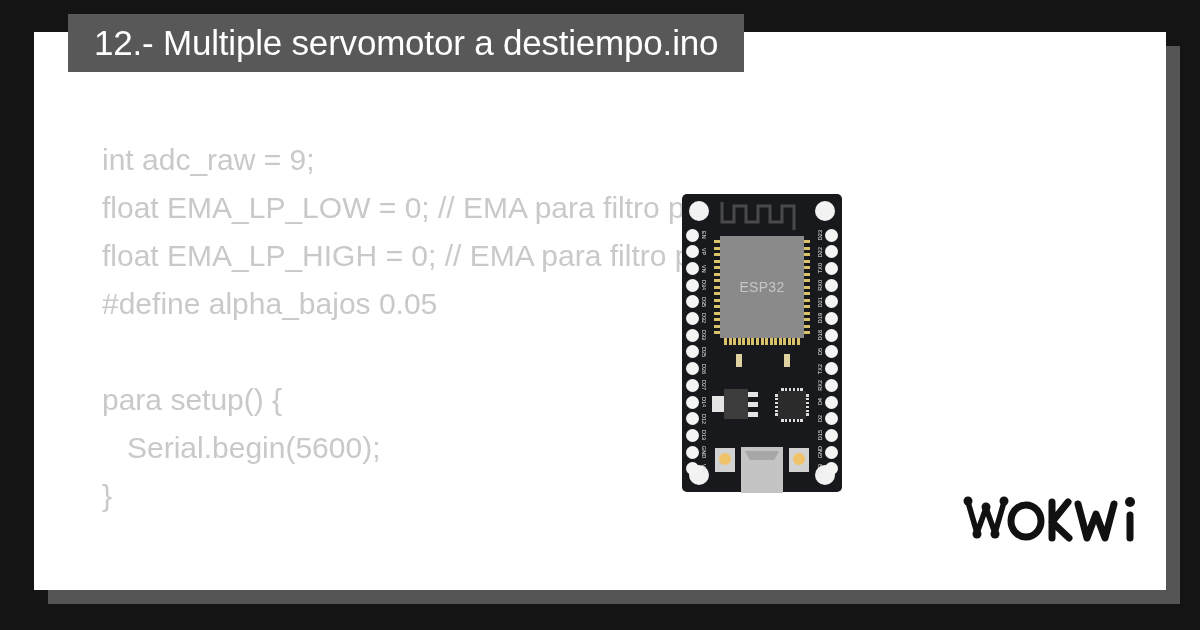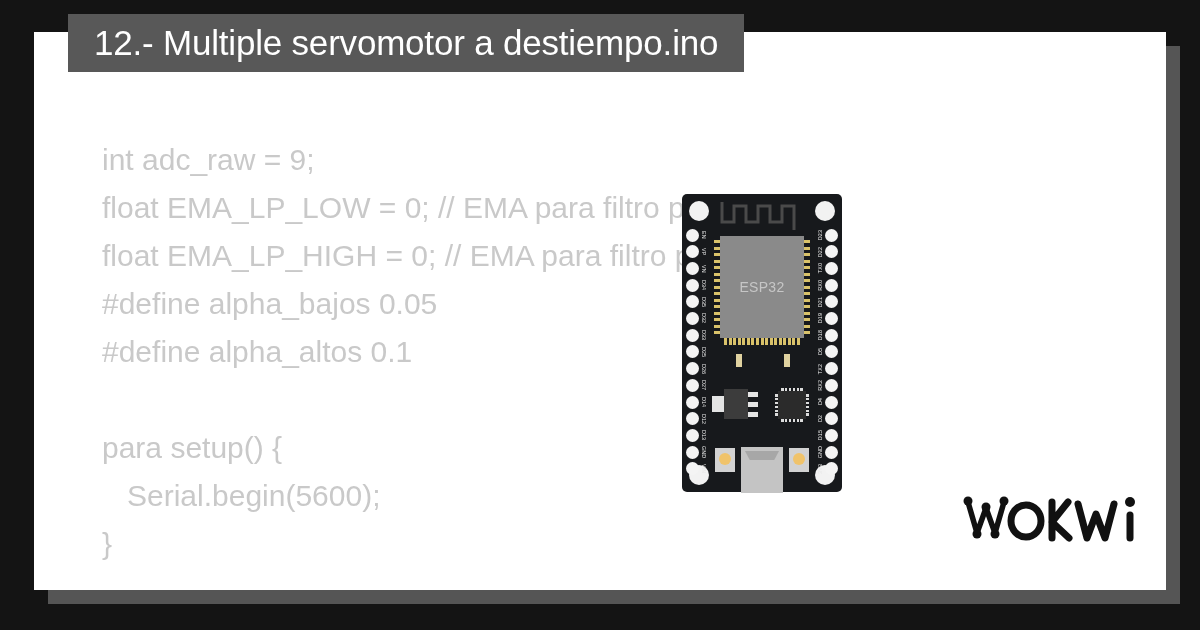--- a/index.html
+++ b/index.html
@@ -345,21 +345,20 @@
 
   <div id="card-shadow"></div>
 
   <div id="card">
 
     <div id="code-block">
       <div class="code-line">int adc_raw = 9;</div>
       <div class="code-line">float EMA_LP_LOW = 0; // EMA para filtro pasa bajos</div>
       <div class="code-line">float EMA_LP_HIGH = 0; // EMA para filtro pasa altos</div>
       <div class="code-line">#define alpha_bajos 0.05</div>
-      <div class="code-line">#define alpha_altos 0.1</div>
       <div class="code-line blank"></div>
       <div class="code-line">para setup() {</div>
       <div class="code-line">   Serial.begin(5600);</div>
       <div class="code-line">}</div>
       <div class="code-line blank"></div>
 
     </div>
 
     <div id="board-wrap">
       <div id="board-pcb">

